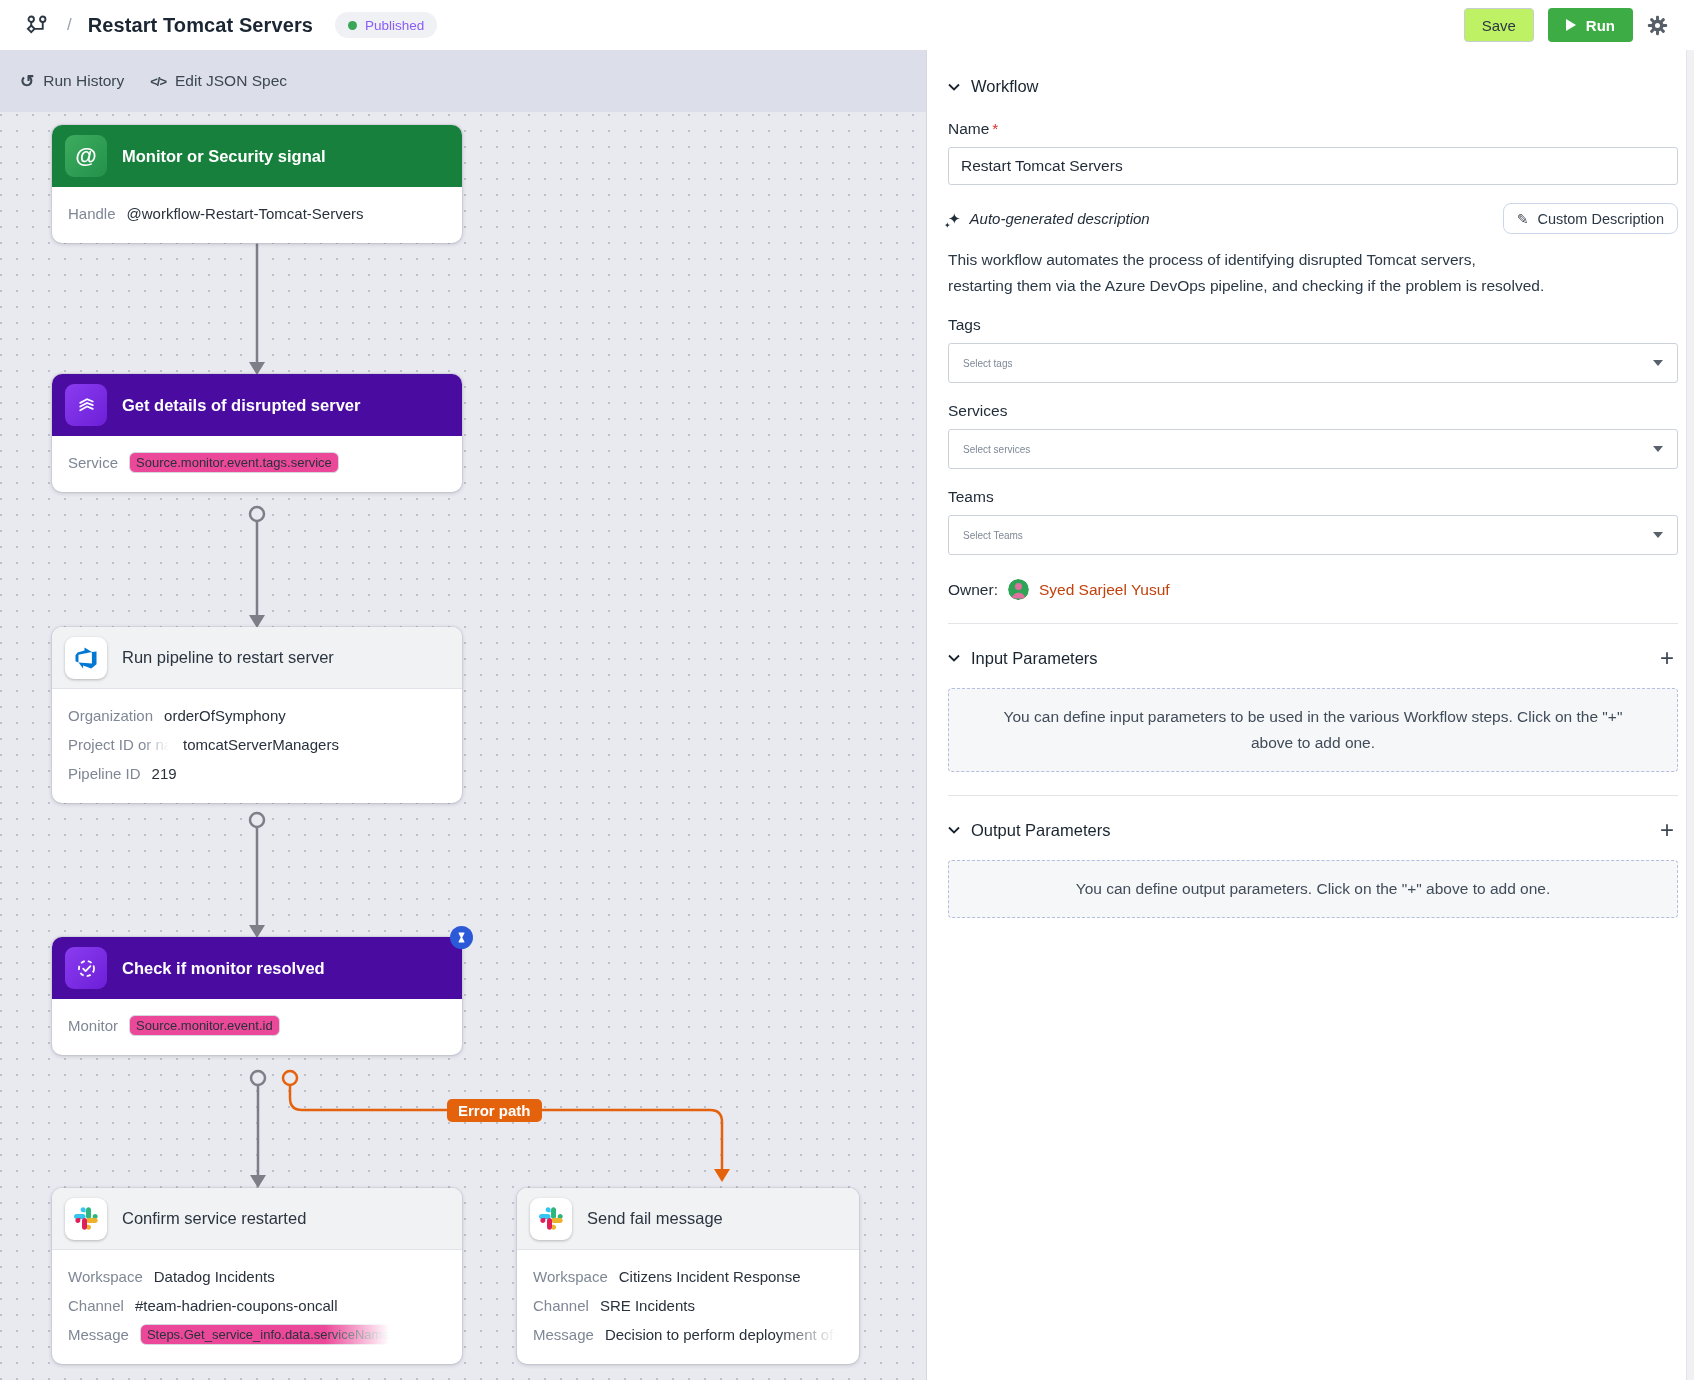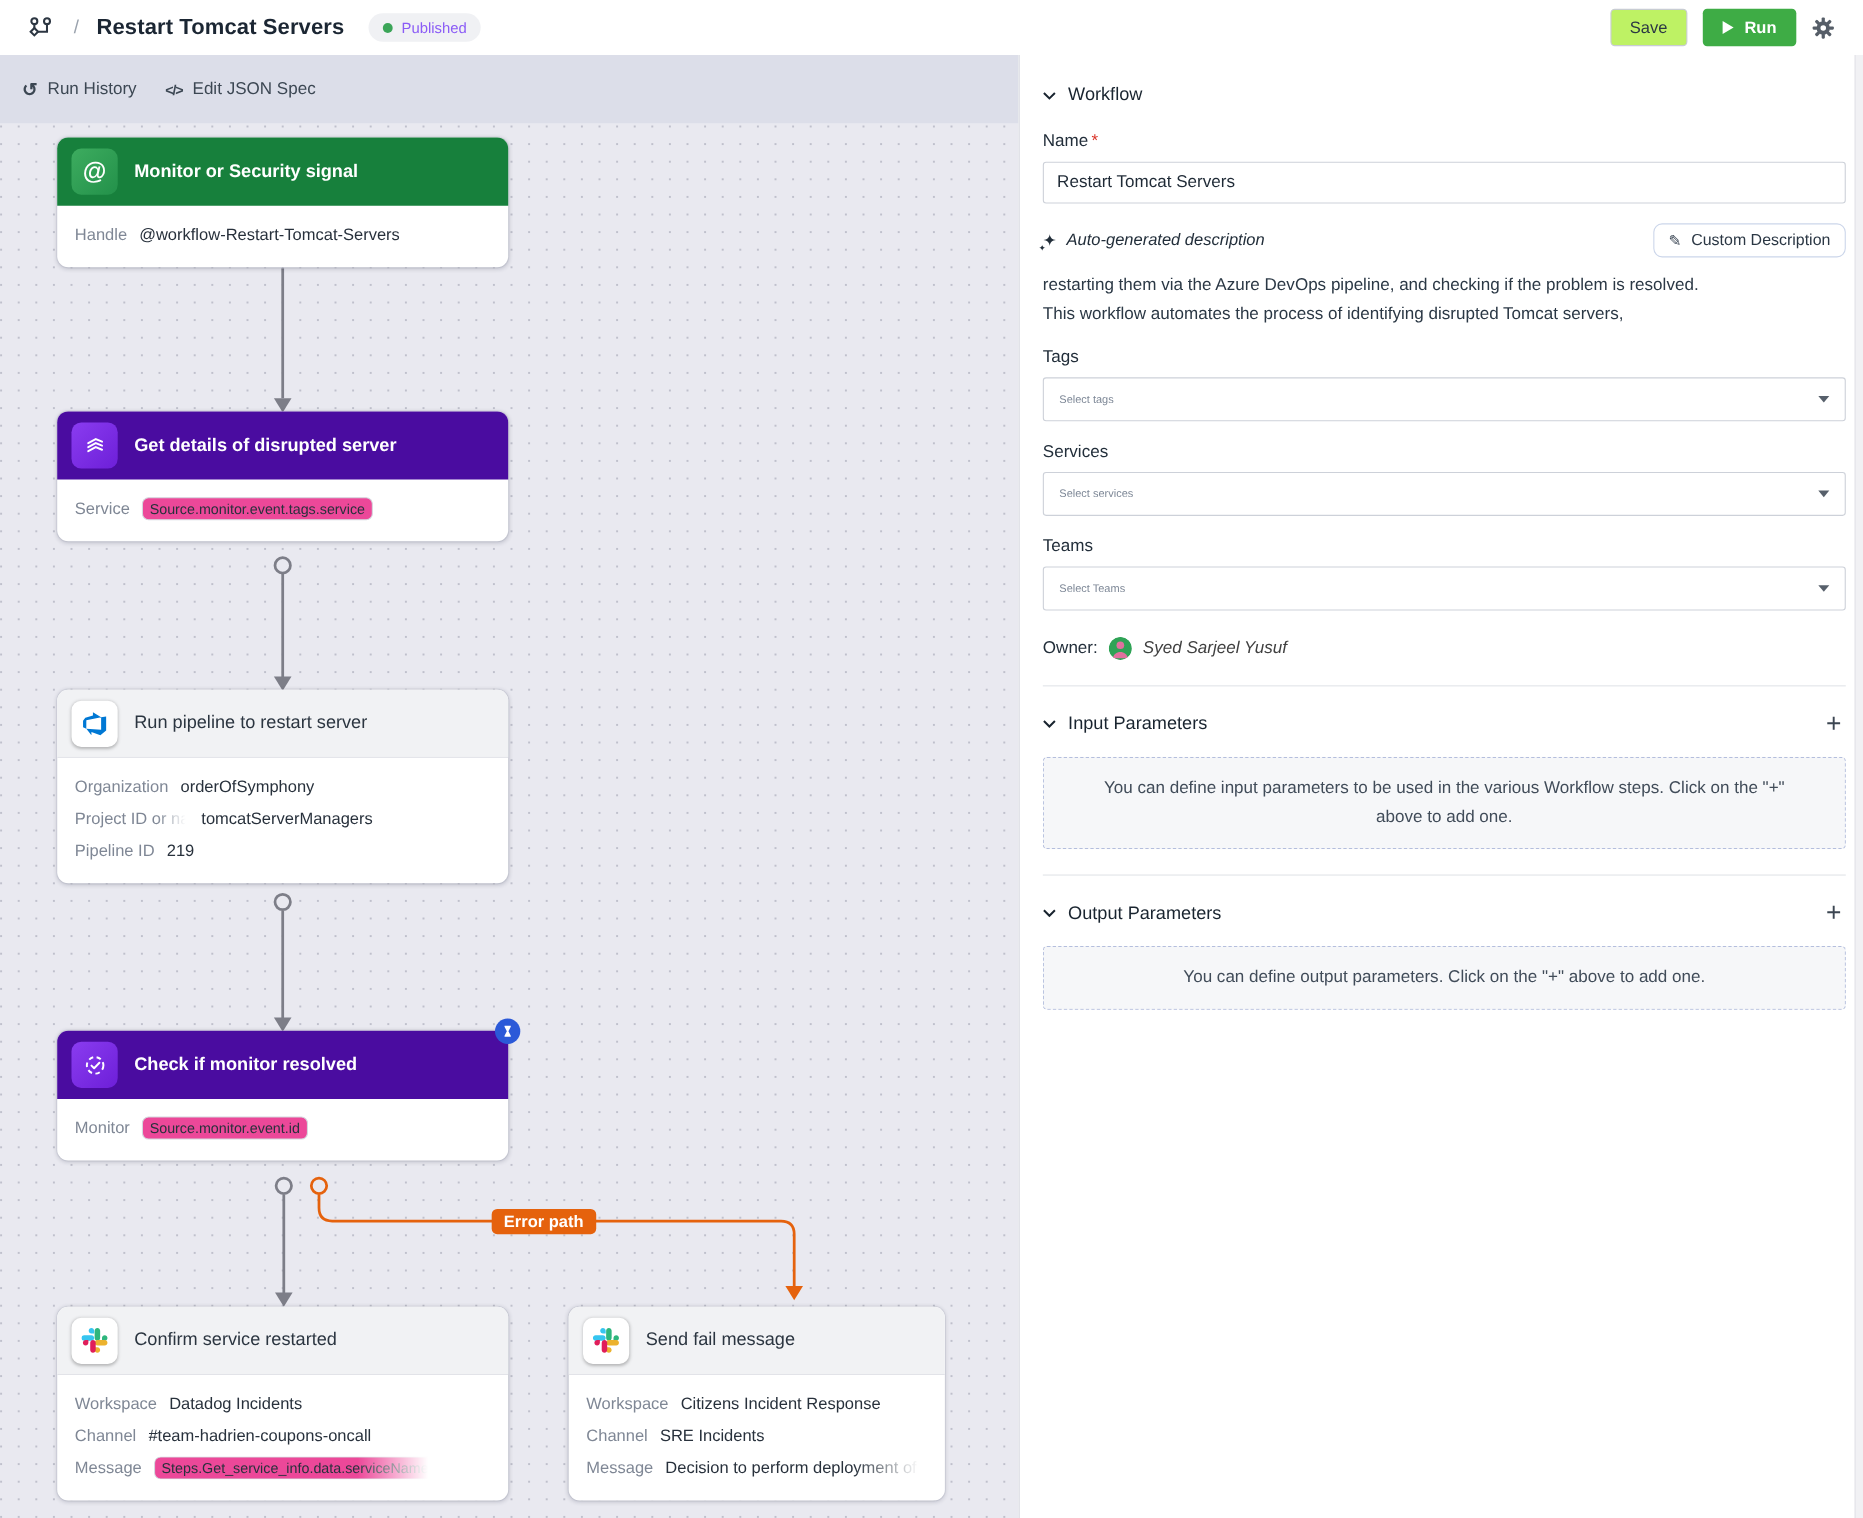--- a/index.html
+++ b/index.html
@@ -78,21 +78,21 @@
   .btn-custom{display:flex;align-items:center;gap:9px;height:31px;padding:0 13px;background:#fff;
               border:1px solid #ccd6ea;border-radius:8px;font-size:14.5px;color:#2b3744;cursor:pointer;}
   .pencil{font-size:14px;color:#3d4856;}
   .desc{margin-top:13px;font-size:15.5px;line-height:26px;color:#2b3845;}
   .desc span{display:block;}
   .select{margin-top:9px;height:38px;border:1px solid #cdd1d9;border-radius:3px;display:flex;
           align-items:center;padding:0 14px;color:#7e8897;font-size:10px;position:relative;cursor:pointer;}
   .caret{position:absolute;right:14px;top:16px;width:0;height:0;border-left:5.5px solid transparent;
          border-right:5.5px solid transparent;border-top:6px solid #57606b;}
   .owner-row{margin-top:24px;display:flex;align-items:center;gap:10px;font-size:15.5px;color:#222e3a;}
-  .owner-name{color:#404040;font-style:italic;}
+  .owner-name{color:#c2410c;}
   .divider{height:1px;background:#e2e4e8;margin-top:23px;}
   .mt22{margin-top:22px;}
   .hint-box{margin-top:18px;background:#f6f7f9;border:1px dashed #b4bedd;border-radius:4px;
             padding:15px 14px;text-align:center;font-size:15.5px;line-height:26px;color:#414c59;}
   .hint-box .inner{max-width:620px;margin:0 auto;}
 </style>
 </head>
 <body>
 
 <div class="topbar">
@@ -332,22 +332,22 @@
       <span class="sparkle">✦<span class="mini">✦</span></span>
       <span>Auto-generated description</span>
     </span>
     <button class="btn-custom">
       <span class="pencil">✎</span>
       <span>Custom Description</span>
     </button>
   </div>
 
   <div class="desc">
+    <span>This workflow automates the process of identifying disrupted Tomcat servers,</span>
     <span>restarting them via the Azure DevOps pipeline, and checking if the problem is resolved.</span>
-    <span>This workflow automates the process of identifying disrupted Tomcat servers,</span>
   </div>
 
   <div class="field-label" style="margin-top:17px;">Tags</div>
   <div class="select">
     <span>Select tags</span>
     <span class="caret"></span>
   </div>
 
   <div class="field-label" style="margin-top:19px;">Services</div>
   <div class="select">

